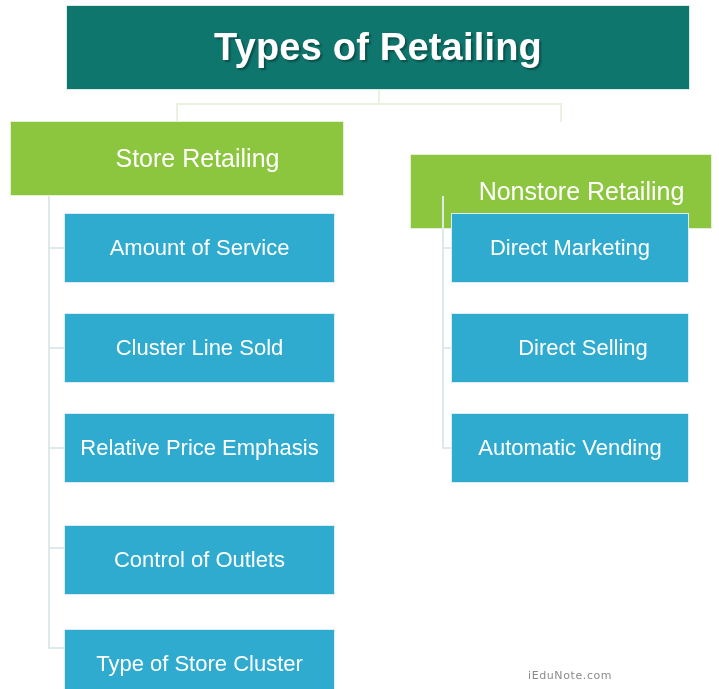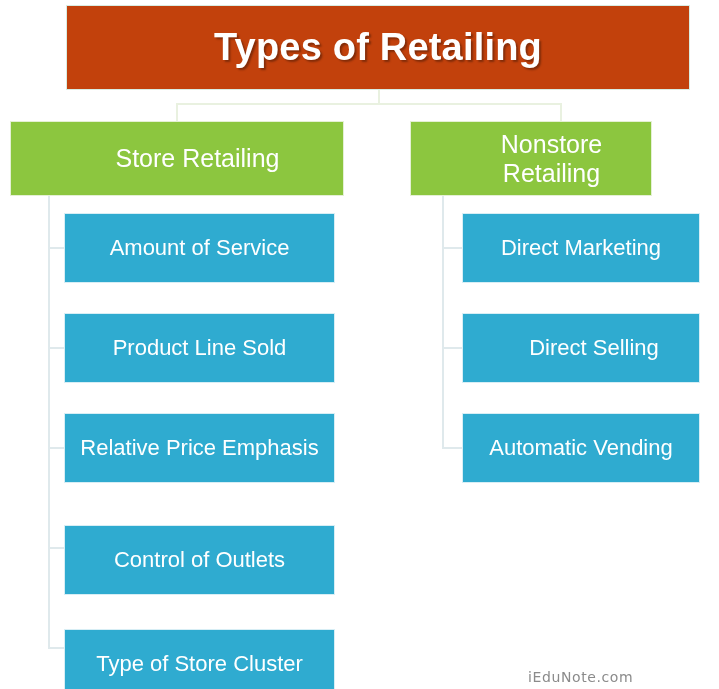--- a/index.html
+++ b/index.html
@@ -36,56 +36,56 @@
     text-align: center;
     color: #ffffff;
     line-height: 1.15;
   }
 
   .title-box {
     left: 66px;
     top: 5px;
     width: 624px;
     height: 85px;
-    background: #c2410c;
+    background: #0f766e;
     border: 1px solid #d8ece2;
     font-size: 38px;
     font-weight: bold;
     letter-spacing: 0.2px;
     text-shadow: 2px 2px 2px rgba(0,0,0,0.33);
   }
 
   .green-box {
     top: 121px;
     height: 75px;
     background: #8cc63f;
     border: 1px solid #e4f0d4;
     font-size: 25px;
     font-weight: normal;
     padding-left: 41px;
   }
   .green-left  { left: 10px;  width: 334px; }
-  .green-right { left: 410px; width: 242px; }
+  .green-right { left: 410px; width: 302px; margin-top: 33px; }
 
   .blue-box {
     height: 70px;
     background: #2fabd0;
     border: 1px solid #d7eef5;
     font-size: 22px;
     font-weight: normal;
   }
   .blue-left  { left: 64px;  width: 271px; }
-  .blue-right { left: 462px; width: 238px; text-align: center; }
+  .blue-right { left: 451px; width: 238px; text-align: center; }
 
   
   .watermark {
     position: absolute;
     left: 528px;
     top: 669px;
-    font-size: 14px;
+    font-size: 11px;
     color: #8b8b8b;
     letter-spacing: 0.6px;
     font-family: "DejaVu Sans", sans-serif;
   }
 </style>
 </head>
 <body>
 
 <div id="diagram">
 
@@ -106,21 +106,21 @@
   <div class="conn conn-blue" style="left:48px; top:247px; width:17px; height:2px;"></div>
   <div class="conn conn-blue" style="left:48px; top:347px; width:17px; height:2px;"></div>
   <div class="conn conn-blue" style="left:48px; top:447px; width:17px; height:2px;"></div>
   <div class="conn conn-blue" style="left:48px; top:547px; width:17px; height:2px;"></div>
   <div class="conn conn-blue" style="left:48px; top:647px; width:17px; height:2px;"></div>
 
   <div class="box blue-box blue-left" style="top:213px;">
     <span>Amount of Service</span>
   </div>
   <div class="box blue-box blue-left" style="top:313px;">
-    <span>Product Line Sold</span>
+    <span>Cluster Line Sold</span>
   </div>
   <div class="box blue-box blue-left" style="top:413px;">
     <span>Relative Price Emphasis</span>
   </div>
   <div class="box blue-box blue-left" style="top:513px;margin-top:12px;">
     <span>Control of Outlets</span>
   </div>
   <div class="box blue-box blue-left" style="top:613px;margin-top:16px;">
     <span>Type of Store Cluster</span>
   </div>

